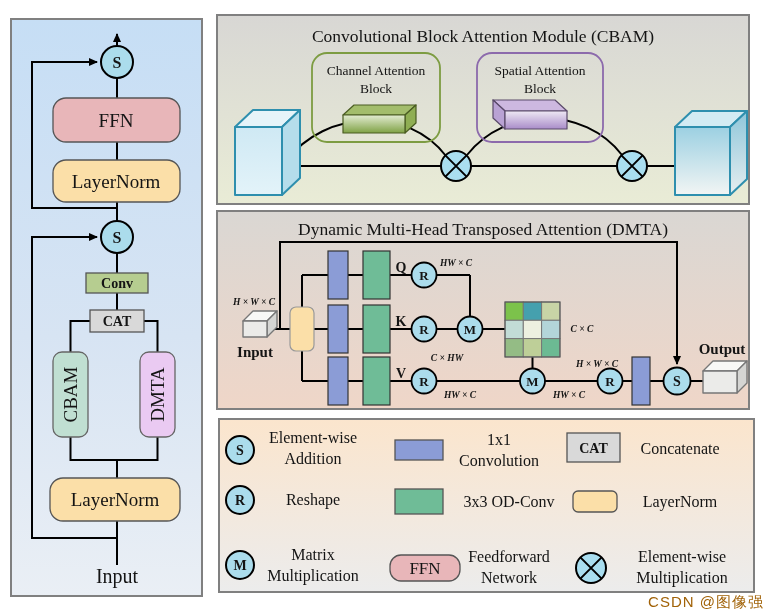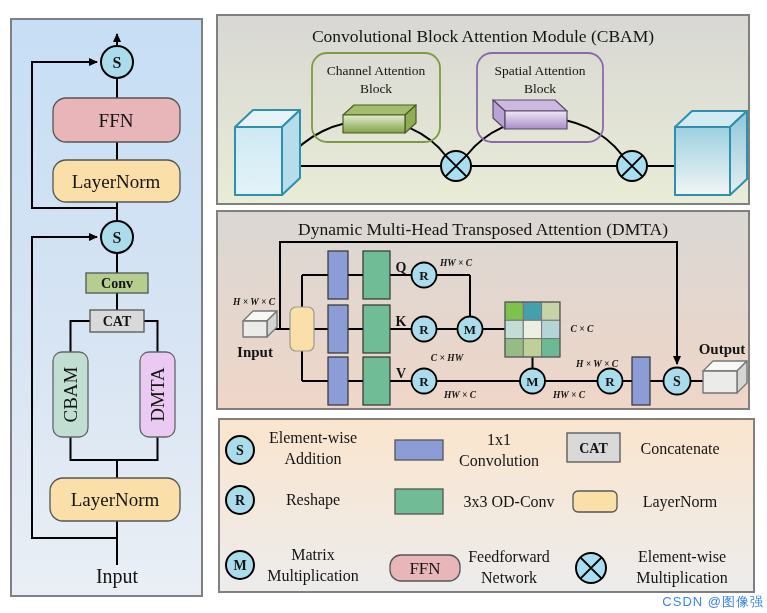--- a/index.html
+++ b/index.html
@@ -5,21 +5,21 @@
   html,body{margin:0;padding:0;}
   body{width:767px;height:613px;position:relative;background:#ffffff;overflow:hidden;}
   svg{position:absolute;}
   .t{font-family:"Liberation Serif","DejaVu Serif",serif;fill:#141414;}
   .b{font-weight:bold;}
   .i{font-style:italic;}
   .ln{stroke:#000;stroke-width:2;fill:none;}
   .thin{stroke:#555;stroke-width:1.3;}
   .mid{text-anchor:middle;}
   #watermark{position:absolute;top:593px;right:3px;font-family:"Liberation Sans",sans-serif;
-             font-size:13px;color:#3b82f6;letter-spacing:1px;}
+             font-size:15px;color:#a16207;letter-spacing:1px;}
 </style>
 </head>
 <body>
 
 <svg style="left:10px;top:18px" width="193" height="579" viewBox="0 0 193 579">
   <defs>
     <linearGradient id="bgLeft" x1="0" y1="0" x2="0" y2="1">
       <stop offset="0" stop-color="#c6def5"></stop>
         <stop offset="0.55" stop-color="#d7e4f3"></stop>
         <stop offset="1" stop-color="#eaeff5"></stop>

